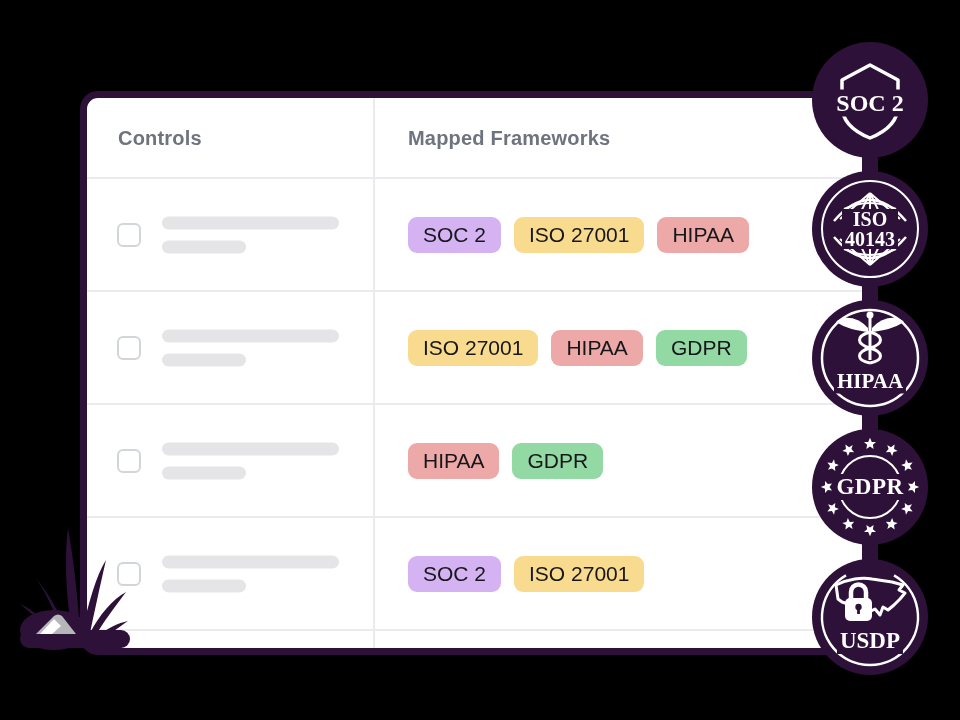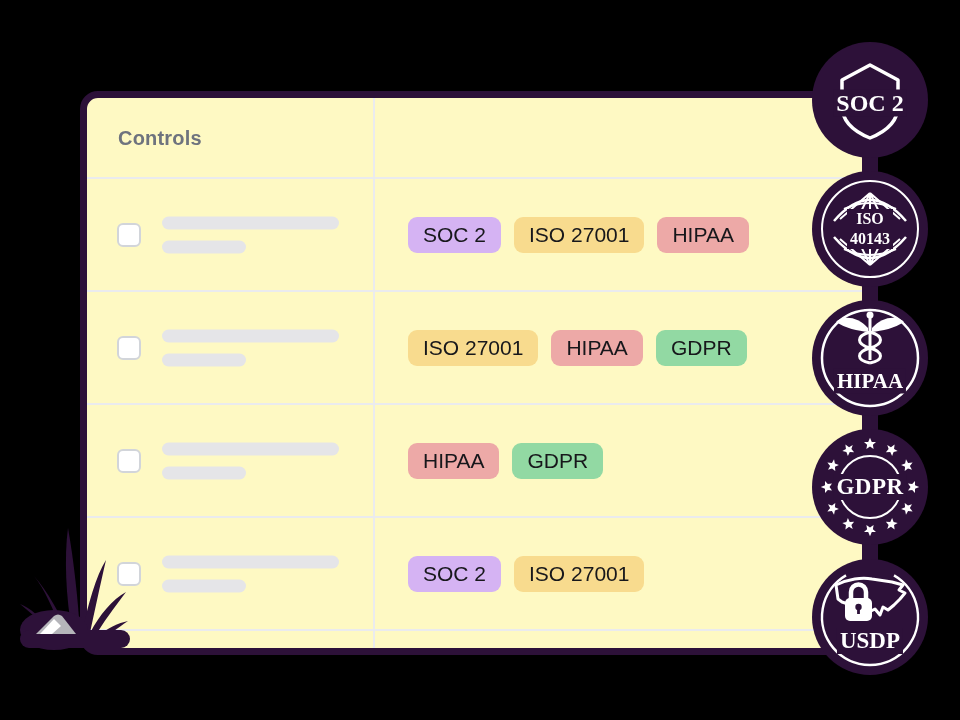--- a/index.html
+++ b/index.html
@@ -4,21 +4,21 @@
 <style>
   :root{
     --purple:#2d1139; --header_text:#6e737e; --chip_text:#17171b;
     --skeleton:#e5e5e8; --divider:#eaebee; --checkbox_border:#d2d5da;
     --rock_gray:#b5b5ba; --rock_highlight:#ffffff;
   }
   html,body{margin:0;padding:0;background:#000;}
   .stage{position:relative;width:960px;height:720px;background:#000;overflow:hidden;
          font-family:"Liberation Sans",sans-serif;}
   
-  .card{position:absolute;left:80px;top:91px;width:782px;height:550px;background:#fef9c3;
+  .card{position:absolute;left:80px;top:91px;width:782px;height:550px;background:#ffffff;
         border:7px solid var(--purple);border-radius:18px;overflow:hidden;z-index:1;}
   .col-divider{position:absolute;left:286px;top:0;bottom:0;width:2px;background:var(--divider);}
   .thead{position:relative;height:79px;border-bottom:2px solid var(--divider);}
   .th{position:absolute;top:50%;transform:translateY(-50%);font-size:20px;font-weight:700;
       color:var(--header_text);letter-spacing:.2px;}
   .th.c1{left:31px;} .th.c2{left:321px;}
   .row{position:relative;height:111px;border-bottom:2px solid var(--divider);}
   .cb{appearance:none;-webkit-appearance:none;position:absolute;left:30px;top:50%;
       transform:translateY(-50%);width:24px;height:24px;margin:0;background:#fff;
       border:2px solid var(--checkbox_border);border-radius:6px;cursor:pointer;}
@@ -34,39 +34,40 @@
   .stem{position:absolute;left:862px;top:100px;width:16px;height:517px;
         background:var(--purple);z-index:2;}
   .badge{position:absolute;left:812px;width:116px;height:116px;border-radius:50%;
          background:var(--purple);z-index:3;}
   .badge svg{position:absolute;inset:0;width:116px;height:116px;}
   .b1{top:42px}.b2{top:171px}.b3{top:300px}.b4{top:429px}.b5{top:559px}
   .lbl{position:absolute;left:50%;transform:translate(-50%,-50%);color:#fff;
        font-family:"Liberation Serif",serif;font-weight:700;background:var(--purple);
        padding:0 3px;white-space:nowrap;text-align:center;z-index:2;}
   .lbl-soc2{top:53%;font-size:24px;}
-  .lbl-iso{top:50%;font-size:16px;line-height:20px;}
+  .lbl-iso{top:50%;font-size:20px;line-height:20px;}
   .lbl-hipaa{top:70%;font-size:21px;}
   .lbl-gdpr{top:50%;font-size:23px;letter-spacing:.5px;}
   .lbl-usdp{top:71%;font-size:23px;text-align:center;}
   .wht{stroke:#fff;fill:none;}
   .ph{fill:var(--purple);}
   
   .grass{position:absolute;left:14px;top:518px;width:135px;height:135px;z-index:4;}
   .gfill{fill:var(--purple);}
 </style>
 </head>
 <body>
 
 <div class="stage">
 
   <div class="card">
     <div class="col-divider"></div>
     <div class="thead">
       <div class="th c1">Controls</div>
+      <div class="th c2">Mapped Frameworks</div>
     </div>
     <div>
     <div class="row">
       <input type="checkbox" class="cb" style="">
       <div class="skel">
         <div class="bar b1"></div>
         <div class="bar b2"></div>
       </div>
       <div class="chips">
             <span class="chip" style="background: rgb(213, 179, 243);">SOC 2</span>

